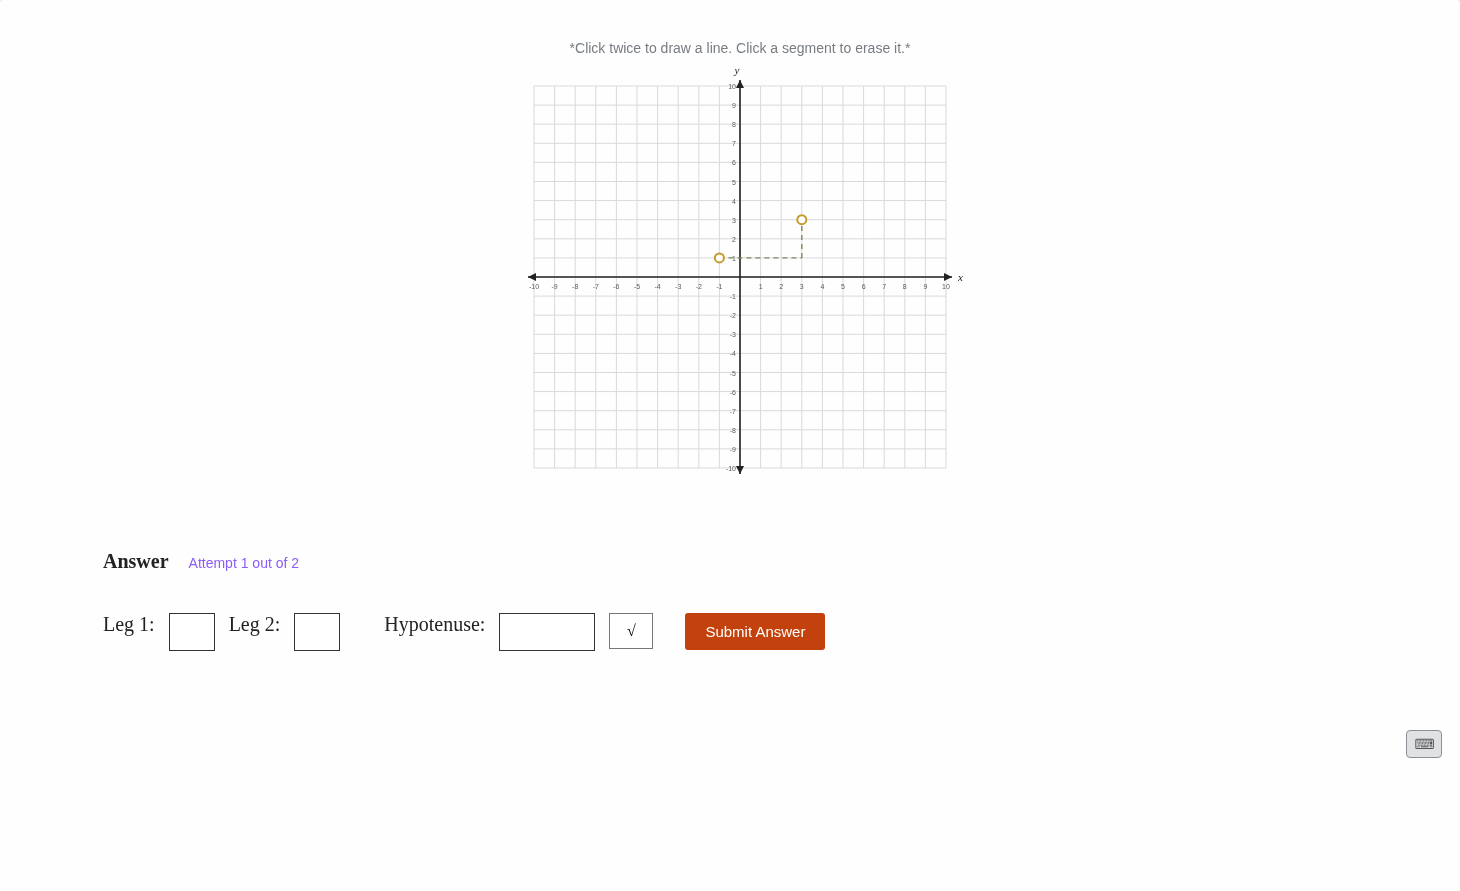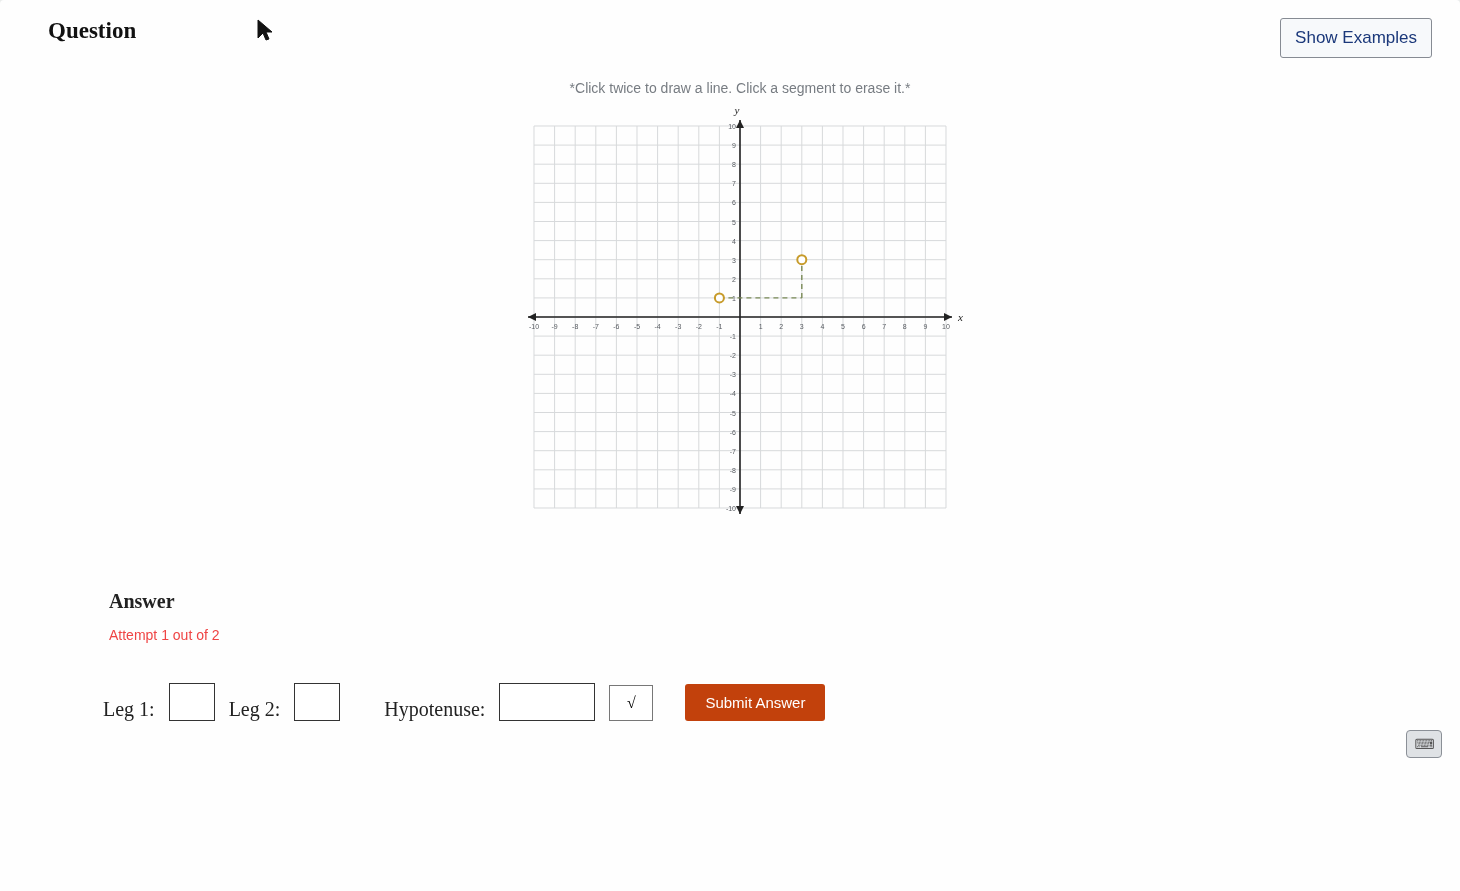--- a/index.html
+++ b/index.html
@@ -66,32 +66,31 @@
   svg.graph{
     user-select:none;
   }
   .answer-row{
     display:flex;
     align-items:baseline;
     gap:14px;
     margin-top:58px;
     margin-left:55px;
     font-family: Georgia,"Times New Roman",serif;
-    flex-direction: column;
   }
   .answer-label{font-weight:bold; font-size:20px;}
   .attempt{
     font-family: Arial,Helvetica,sans-serif;
-    font-size:14px; color:#ef4444;
+    font-size:14px; color:#8b5cf6;
     margin-left:6px;
     text-align:center;
   }
   .inputs-row{
     display:flex;
-    align-items:flex-end;
+    align-items:flex-start;
     gap:14px;
     margin-top:40px;
     margin-left:55px;
     font-size:20px;
   }
   .inputs-row label{font-weight:normal;}
   .small-box{
     width:40px;height:34px;border:1px solid #333;
     font-size:17px;text-align:center;
   }
@@ -129,31 +128,20 @@
   }
   .kb-icon span{
     font-size:14px;color:#555;font-family:Arial,sans-serif;letter-spacing:-1px;
   }
 </style>
 </head>
 <body>
 
 <div class="panel">
 
-  <div class="top-row">
-    <div style="display:flex;align-items:flex-start;">
-      <span class="question-label">Question</span>
-      <span class="cursor">
-        <svg width="20" height="26" viewBox="0 0 20 26">
-            <path d="M2 2 L2 20 L7 15 L10 22 L13 21 L10 14 L16 14 Z" fill="#111" stroke="#111" stroke-width="1"></path>
-          </svg>
-      </span>
-    </div>
-    <button class="show-btn">Show Examples</button>
-  </div>
 
 
 
   <div class="hint">*Click twice to draw a line. Click a segment to erase it.*</div>
 
   <div class="graph-wrap">
     <svg class="graph" id="graph-svg" width="460" height="430" viewBox="0 0 460 430">
         <line x1="24" y1="406" x2="24" y2="24" stroke="#d7d9db" stroke-width="1"></line>
         <line x1="44.6" y1="406" x2="44.6" y2="24" stroke="#d7d9db" stroke-width="1"></line>
         <line x1="65.2" y1="406" x2="65.2" y2="24" stroke="#d7d9db" stroke-width="1"></line>

